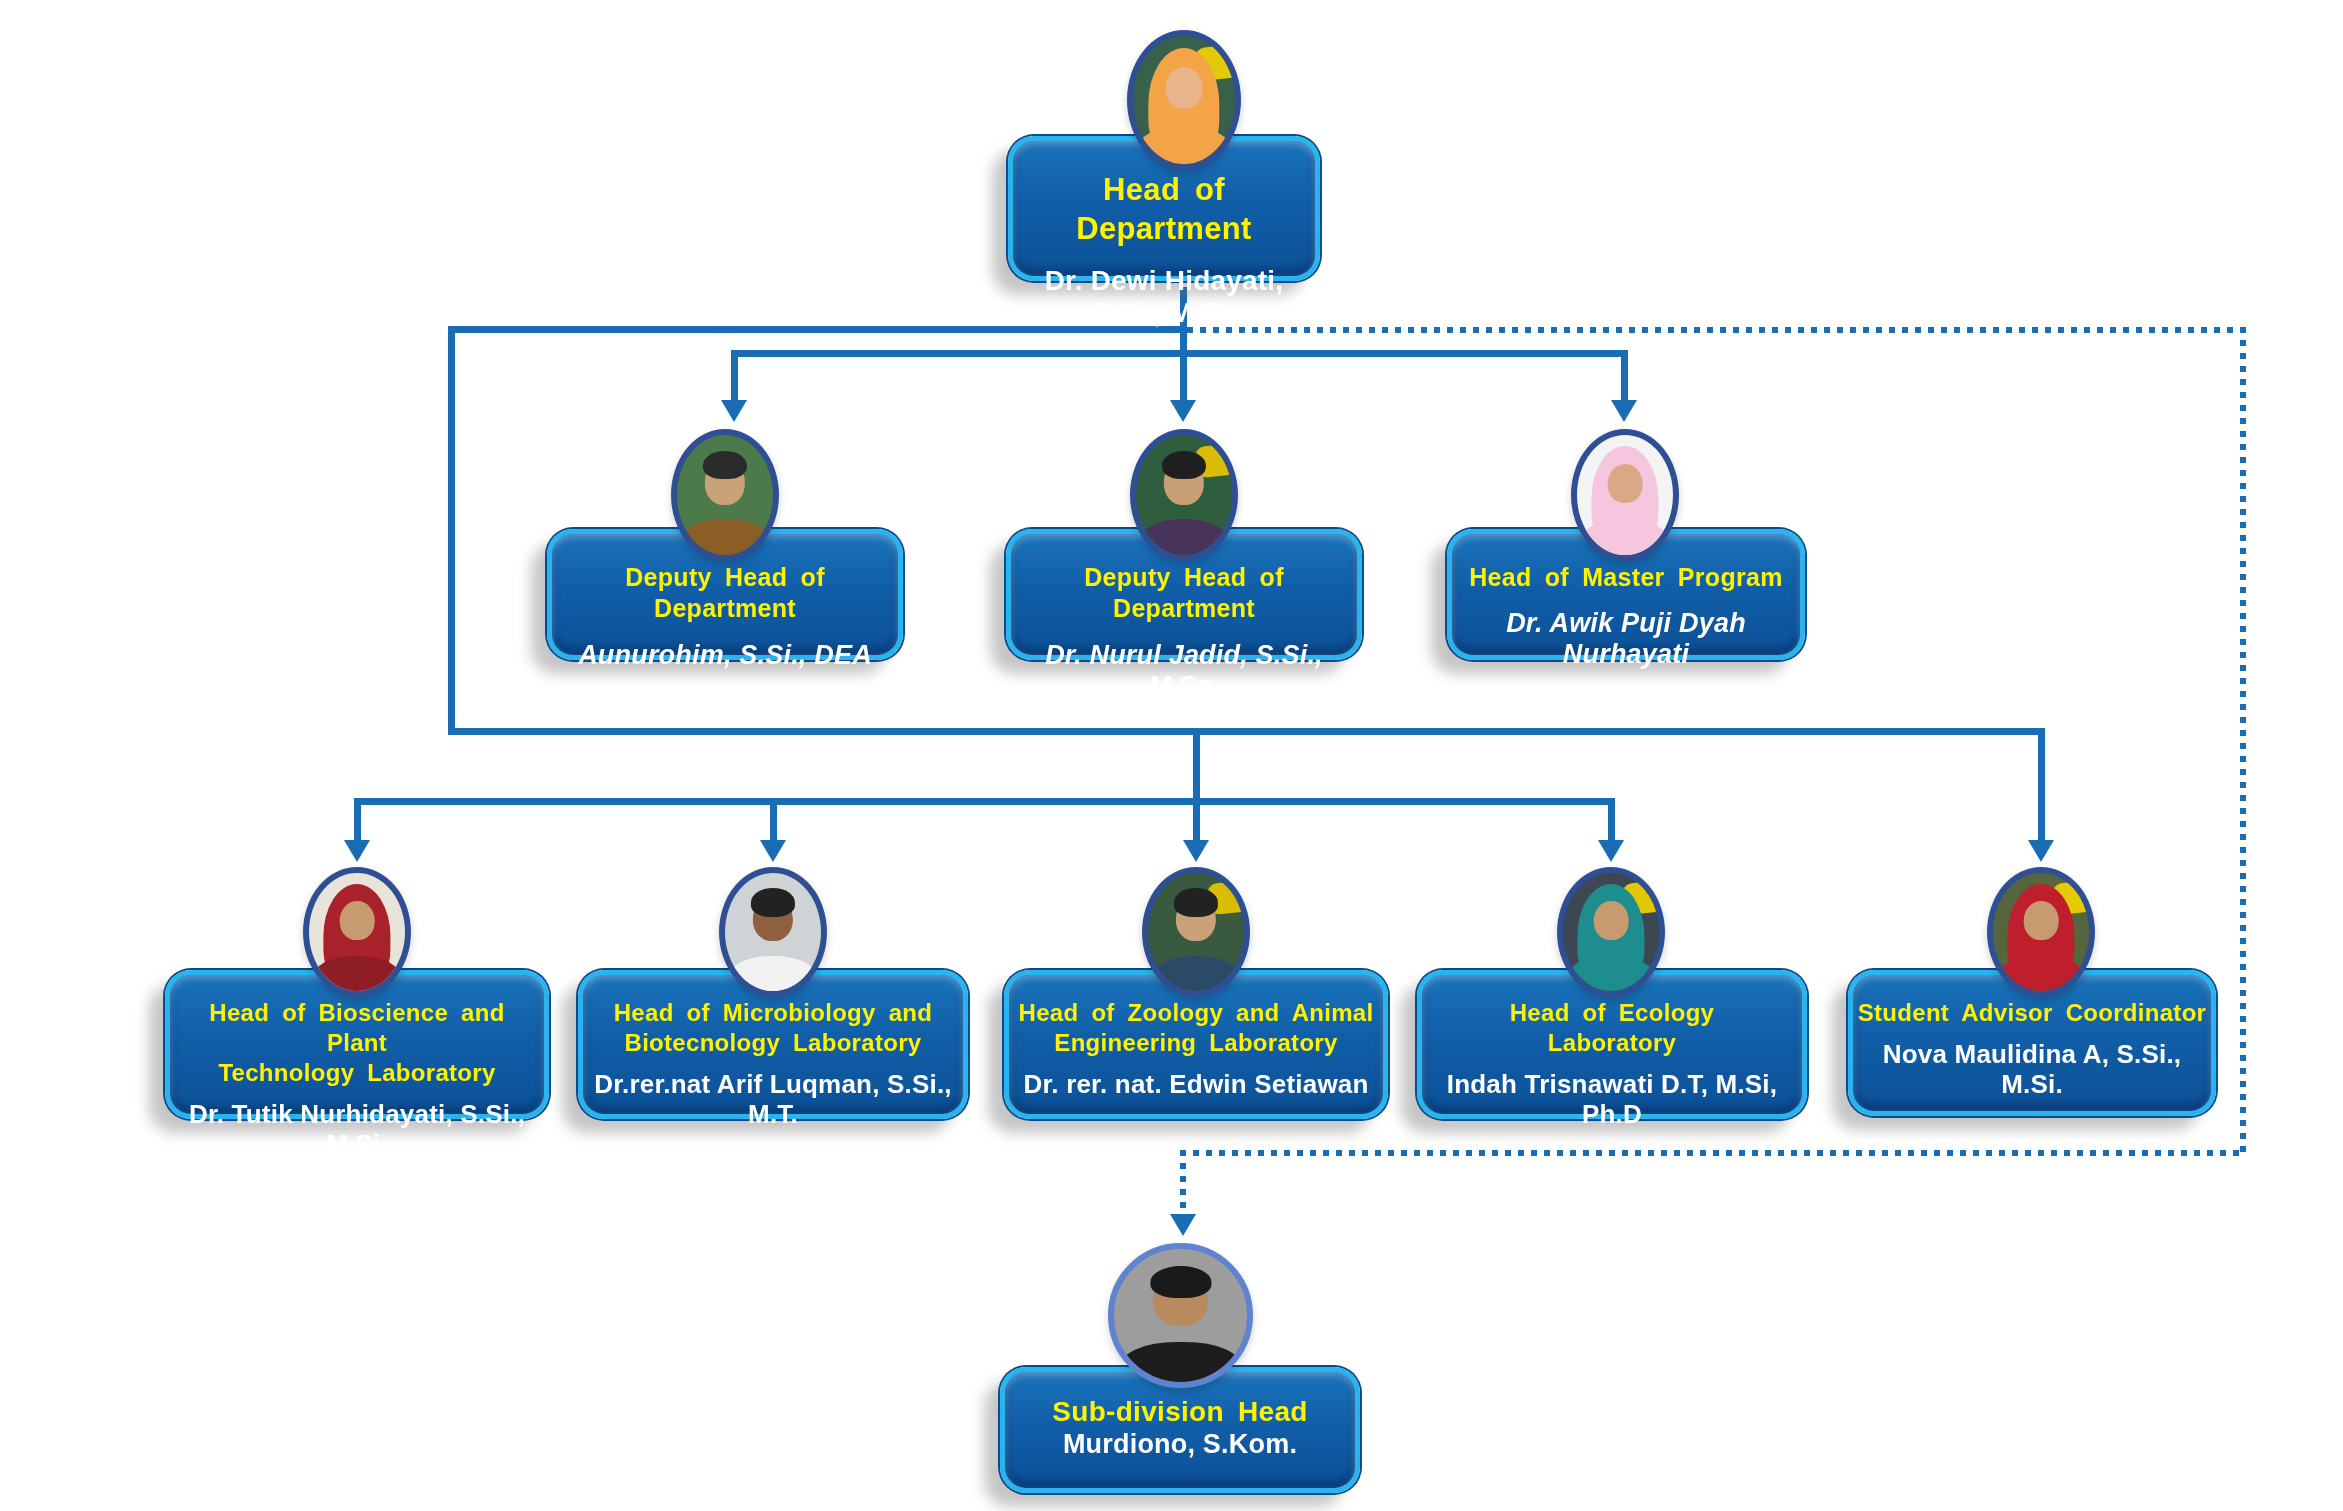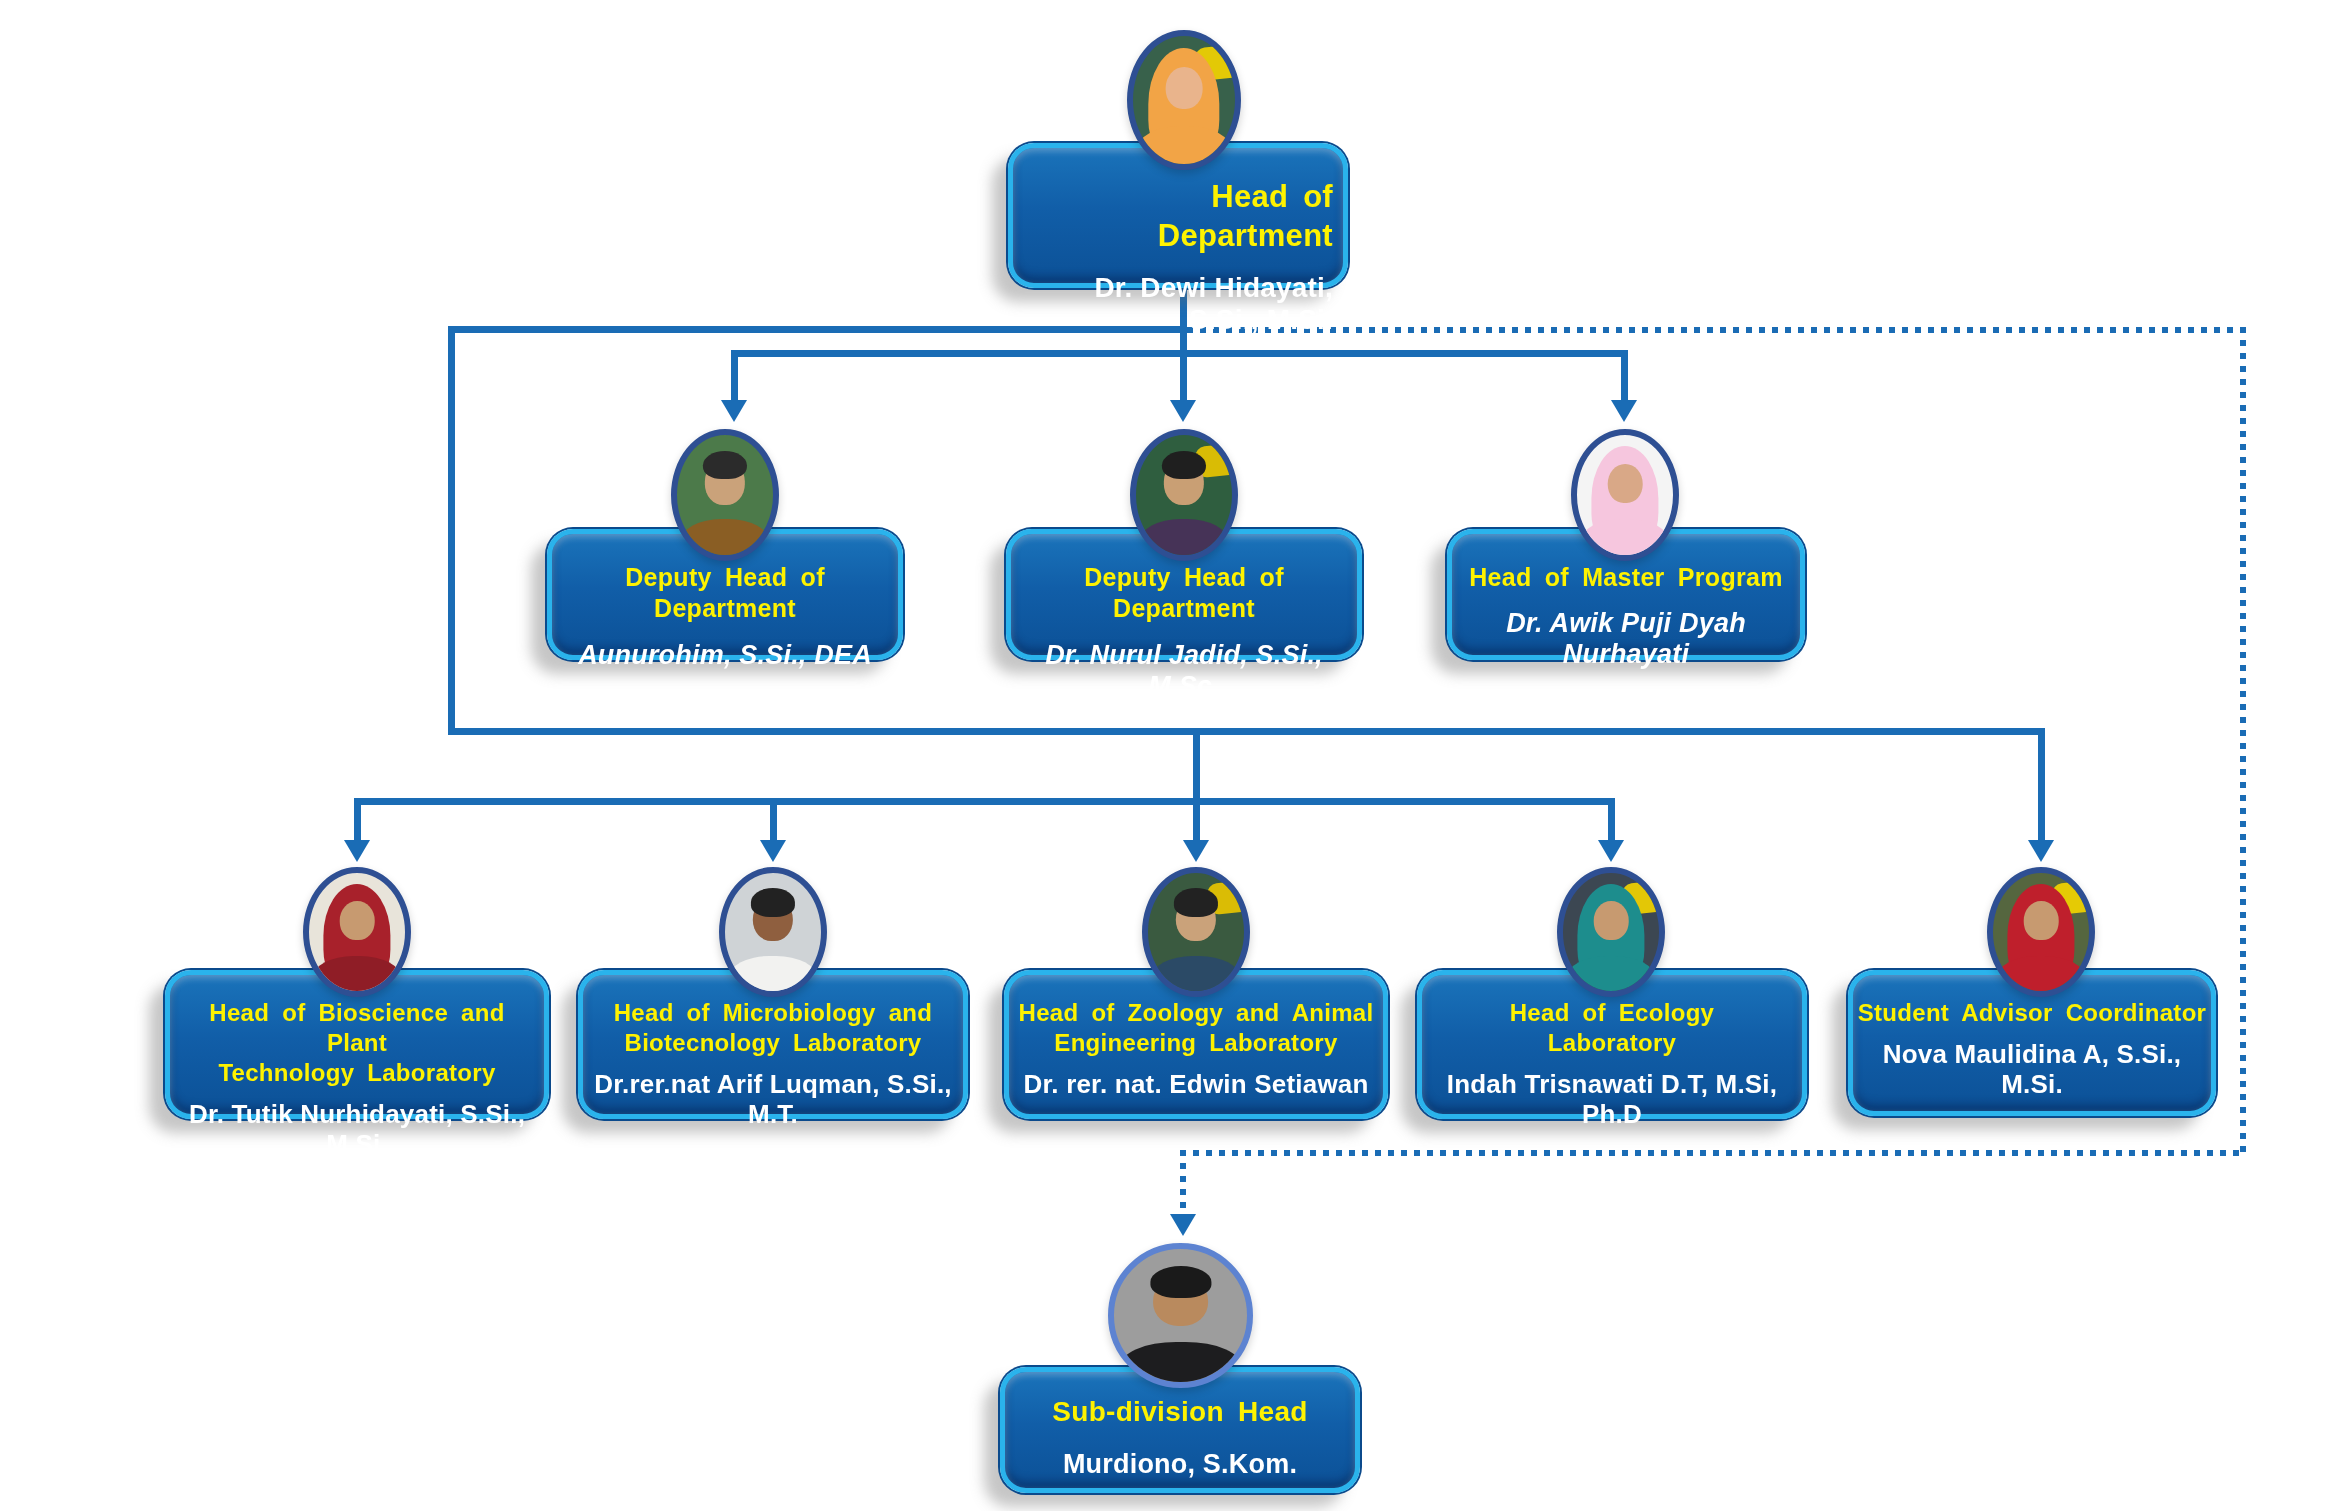--- a/index.html
+++ b/index.html
@@ -24,21 +24,21 @@
                inset 0 3px 7px rgba(255,255,255,.30),
                inset 0 -6px 10px rgba(0,25,70,.45);
     display:flex;flex-direction:column;align-items:center;justify-content:flex-start;
     text-align:center;
   }
   .title{font-weight:bold;color:var(--titleText,#ffff00);letter-spacing:.3px;word-spacing:6px;line-height:1.25;white-space:pre-line;}
   .pname{font-weight:bold;color:var(--nameText,#ffffff);letter-spacing:.2px;line-height:1.15;}
   .r1{padding:30px 10px 10px;gap:16px;}  .r1 .title{font-size:31px;}  .r1 .pname{font-size:28px;}
   .r2{padding:28px 8px 10px;gap:15px;}   .r2 .title{font-size:25px;}  .r2 .pname{font-size:27px;font-style:italic;}
   .r3{padding:23px 4px 10px;gap:12px;}   .r3 .title{font-size:24px;}  .r3 .pname{font-size:26px;}
-  .r4{padding:22px 8px 10px;gap:20px;align-items:center;}   .r4 .title{font-size:28px;}  .r4 .pname{font-size:27px;}
+  .r4{padding:22px 8px 10px;align-items:center;}   .r4 .title{font-size:28px;}  .r4 .pname{font-size:27px;}
   
   .photo{
     position:absolute;z-index:3;border-radius:50%;overflow:hidden;
     border:6px solid var(--ring,#2e4f93);background:var(--bg,#888);
     box-shadow:0 4px 8px rgba(0,0,0,.18);
   }
   .photo .av-accent{position:absolute;right:-8%;top:8%;width:46%;height:26%;background:var(--accent,transparent);border-radius:10px;transform:rotate(-6deg);opacity:.92;}
   .photo .av-headwear{position:absolute;left:50%;transform:translateX(-50%);background:var(--hw,#333);}
   .photo.hijab .av-headwear{top:9%;width:70%;height:88%;border-radius:50% 50% 36% 36%;z-index:1;}
   .photo.hair  .av-headwear{top:13%;width:46%;height:24%;border-radius:50% 50% 42% 42%;z-index:3;}
@@ -133,21 +133,21 @@
       <div class="av-face"></div>
       <div class="av-body"></div>
   </div>
   <div class="photo hair" style="left: 1108px; top: 1243px; width: 145px; height: 145px; --bg: #9d9d9d; --hw: #1a1a1a; --skin: #b98a5e; --garment: #1d1d1f; --accent: transparent; --ring: #5d83d1;">
     <div class="av-accent"></div>
       <div class="av-headwear"></div>
       <div class="av-face"></div>
       <div class="av-body"></div>
   </div>
 
-  <div class="card r1" style="left:1008px;top:143px;width:340px;height:145px;text-align:right;">
+  <div class="card r1" style="left:1008px;top:136px;width:312px;height:145px;">
     <div class="title">Head of Department</div>
     <div class="pname">Dr. Dewi Hidayati, S.Si., M.Si.</div>
   </div>
   <div class="card r2" style="left:547px;top:529px;width:356px;height:131px;">
     <div class="title">Deputy Head of Department</div>
     <div class="pname">Aunurohim, S.Si., DEA</div>
   </div>
   <div class="card r2" style="left:1006px;top:529px;width:356px;height:131px;">
     <div class="title">Deputy Head of Department</div>
     <div class="pname">Dr. Nurul Jadid, S.Si., M.Sc.</div>

